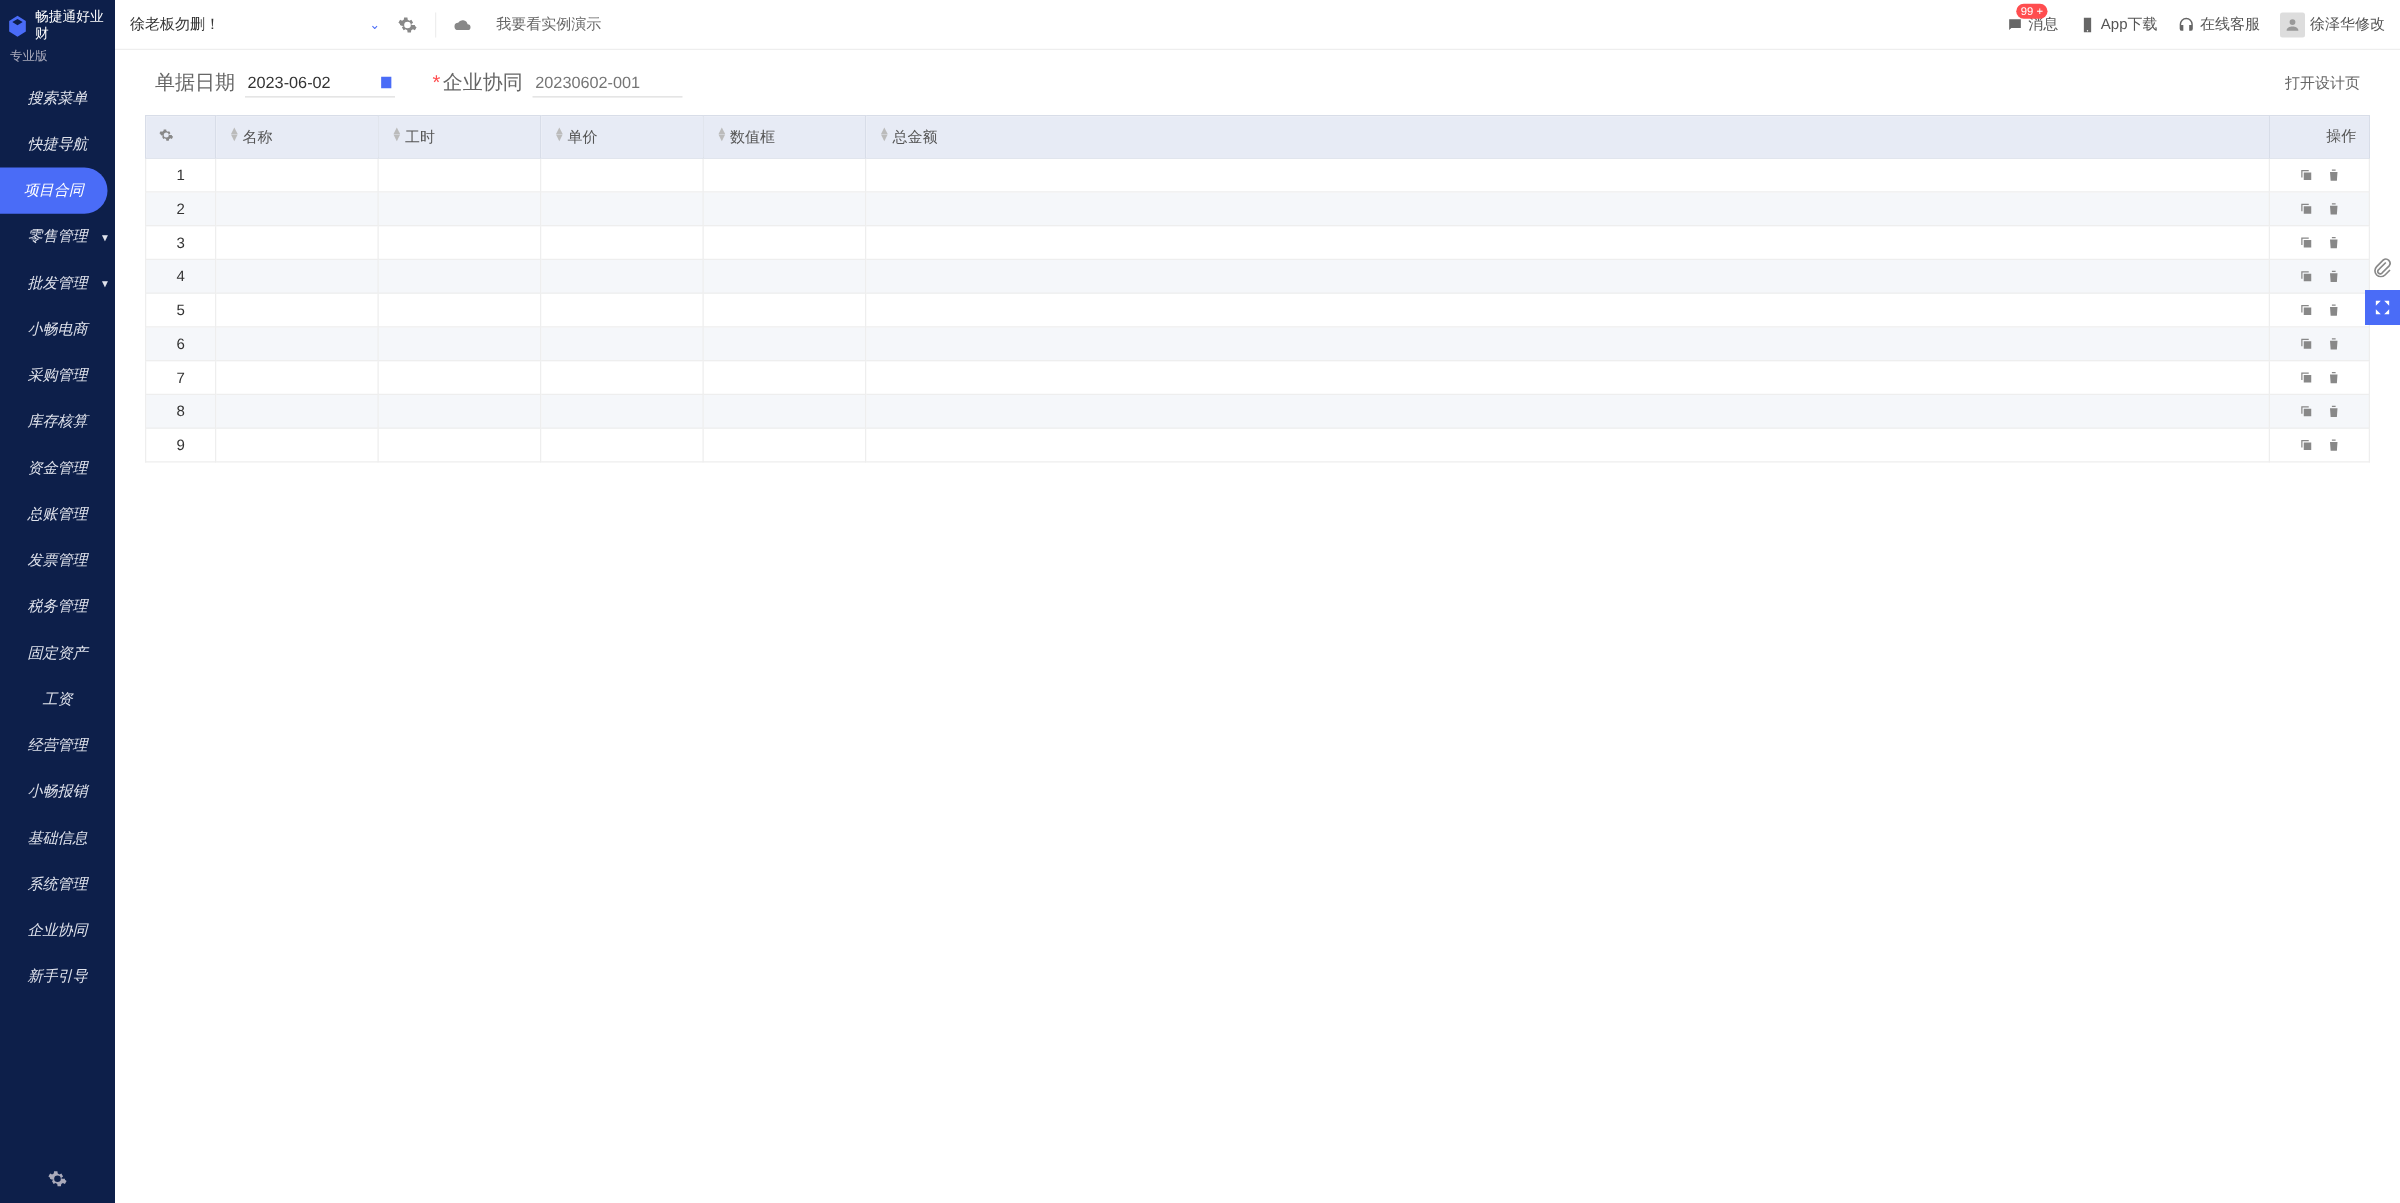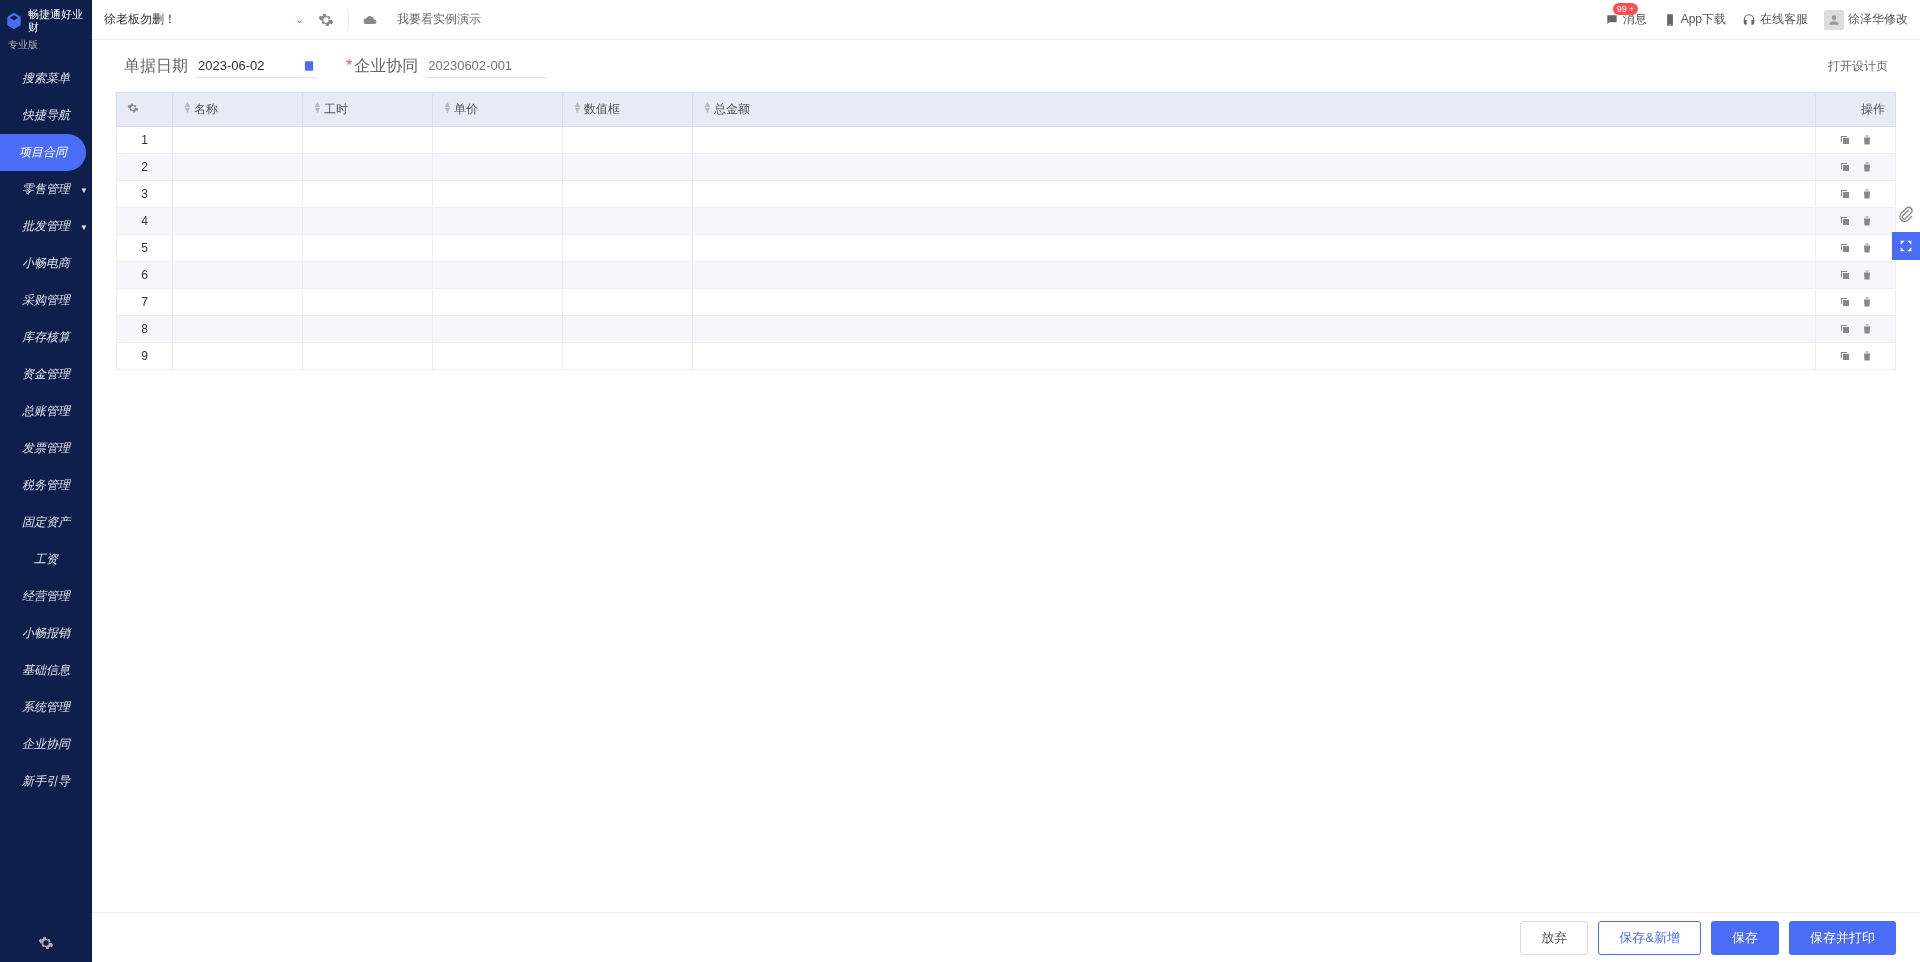--- a/index.html
+++ b/index.html
@@ -364,26 +364,20 @@
                 <svg viewBox="0 0 24 24">
                   <path d="M6 7h12l-1 14H7L6 7zm3-4h6v2H9V3z"></path>
                 </svg>
               </div>
             </td>
           </tr>
         </tbody>
     </table>
   </div>
 
-  <div class="footer">
-    <button class="btn btn-default">放弃</button>
-    <button class="btn btn-outline">保存&amp;新增</button>
-    <button class="btn btn-primary">保存</button>
-    <button class="btn btn-primary">保存并打印</button>
-  </div>
 </div>
 
 <div class="side-tools">
   <div class="side-tool">
       <svg viewBox="0 0 24 24">
         <path d="M16 6l-8 8a3 3 0 104 4l8-8a5 5 0 00-7-7l-8 8a7 7 0 0010 10l6-6" stroke="#888" stroke-width="2" fill="none"></path>
       </svg>
     </div>
   <div class="side-tool blue">
       <svg viewBox="0 0 24 24">

